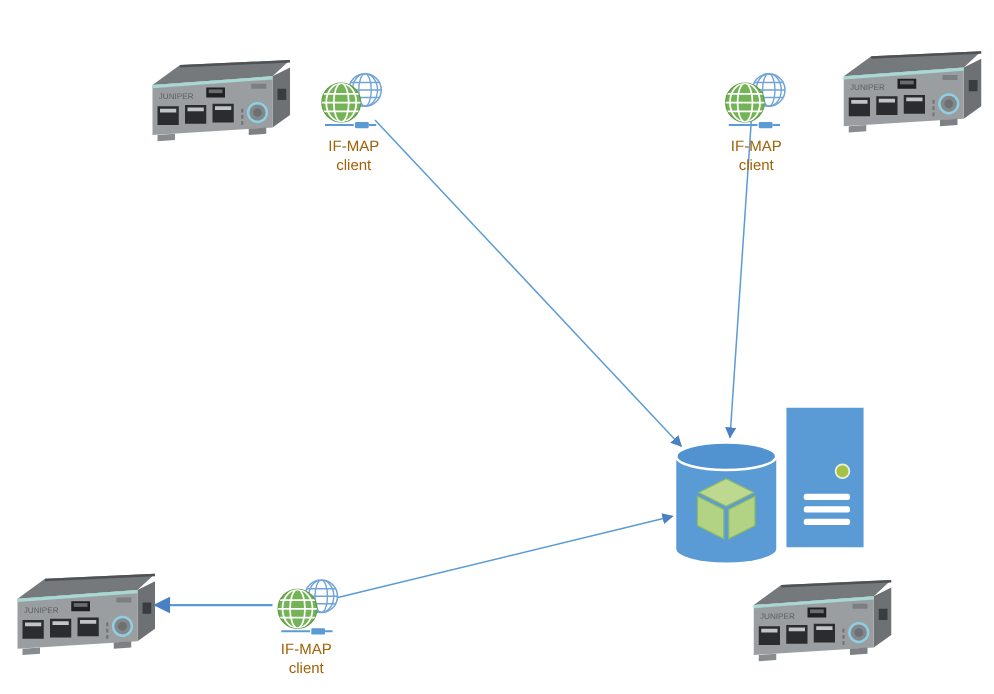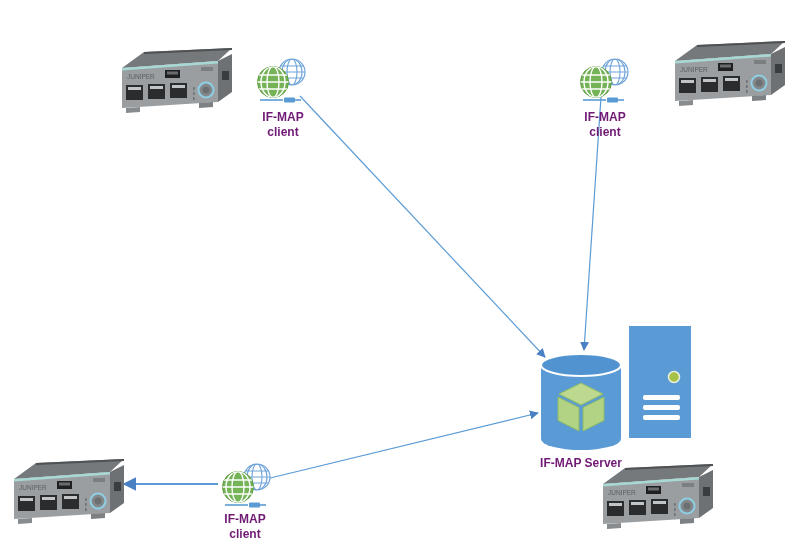--- a/index.html
+++ b/index.html
@@ -10,23 +10,22 @@
     background: #ffffff;
     overflow: hidden;
     font-family: "Liberation Sans", sans-serif;
   }
   .abs { position: absolute; }
   .node-label {
     position: absolute;
     text-align: center;
     font-size: 12px;
     line-height: 15px;
-    color: #701a75;
+    color: #a16207;
     white-space: pre-line;
-    font-weight: bold;
   }
   svg { display: block; }
   #connector-layer { position: absolute; left: 0; top: 0; }
 
   
   .device-tl { left: 113px; top: 45px;  width: 125px; height: 72px; }
   .device-tr { left: 666px; top: 38px;  width: 125px; height: 72px; }
   .device-bl { left: 5px;   top: 456px; width: 125px; height: 72px; }
   .device-br { left: 594px; top: 461px; width: 125px; height: 72px; }
   .globe-tl  { left: 252px; top: 56px;  width: 62px;  height: 52px; }
@@ -153,21 +152,20 @@
 
   <svg class="abs cylinder" viewBox="0 0 84 104">
     <path d="M2,13 L2,87 A40,11 0 0 0 82,87 L82,13 Z" fill="#5b9bd5"></path>
     <ellipse cx="42" cy="13" rx="40" ry="11" fill="#5093d0" stroke="#ffffff" stroke-width="2"></ellipse>
     <g>
       <polygon points="42,31 64,42 42,53 20,42" fill="#bdd88f" stroke="#8cbb62" stroke-width="1"></polygon>
       <polygon points="19,45 40,55.5 40,79 19,68.5" fill="#b3d384" stroke="#8cbb62" stroke-width="1"></polygon>
       <polygon points="44,55.5 65,45 65,68.5 44,79" fill="#b3d384" stroke="#8cbb62" stroke-width="1"></polygon>
     </g>
   </svg>
-  <div class="node-label label-server">IF-MAP Server</div>
 
   <svg class="abs tower" viewBox="0 0 62 112">
     <rect width="62" height="112" fill="#5b9bd5"></rect>
     <circle cx="45" cy="51" r="5.5" fill="#a6c145" stroke="#e9f0da" stroke-width="1.5"></circle>
     <rect x="14" y="69" width="37" height="5" rx="2" fill="#ffffff"></rect>
     <rect x="14" y="79" width="37" height="5" rx="2" fill="#ffffff"></rect>
     <rect x="14" y="89" width="37" height="5" rx="2" fill="#ffffff"></rect>
   </svg>
 
 </div>

